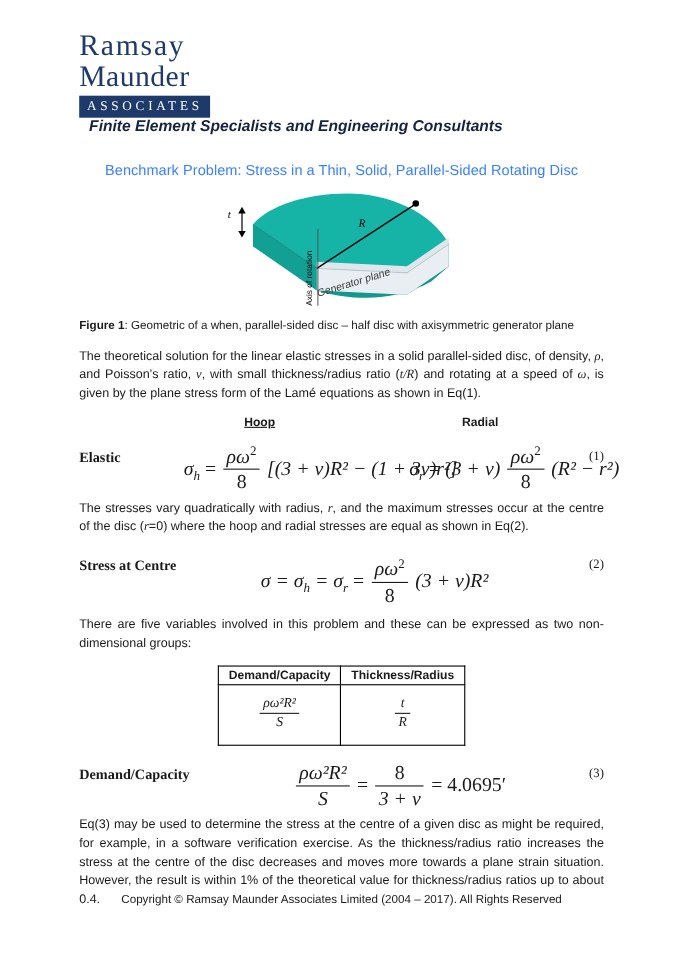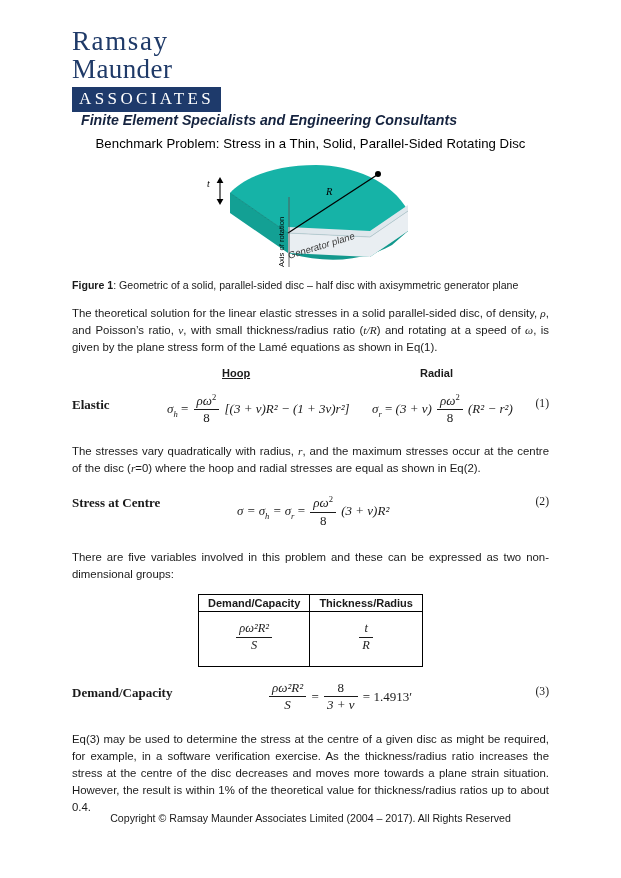--- a/index.html
+++ b/index.html
@@ -41,21 +41,21 @@
     white-space: nowrap;
   }
   .logo-word.second {
     letter-spacing: 0.4px;
     font-size: 27px;
   }
   .assoc-bar {
     background: #1e3a6b;
     color: #ffffff;
     font-family: "Liberation Serif", serif;
-    font-size: 17px;
+    font-size: 12px;
     letter-spacing: 3.4px;
     padding: 2px 7px 3px 7px;
     display: inline-block;
     margin-top: 4px;
     white-space: nowrap;
   }
   .tagline {
     display: inline-block;
     vertical-align: bottom;
     font-family: "Liberation Sans", sans-serif;
@@ -64,23 +64,23 @@
     font-size: 14.2px;
     color: #15233f;
     margin-left: 9px;
     padding-bottom: 2px;
     white-space: nowrap;
   }
 
   
   .doc-title {
     text-align: center;
-    color: #000000;
+    color: #3b82f6;
     font-size: 13.2px;
-    margin-top: 6px;
+    margin-top: 22px;
     margin-bottom: 6px;
     font-weight: normal;
     letter-spacing: 0.05px;
   }
 
   
   p.body {
     font-size: 11.4px;
     line-height: 1.48;
     margin: 0 0 11px 0;
@@ -133,21 +133,21 @@
   .eq-num {
     position: absolute;
     right: 0;
     top: 8px;
     font-family: "Liberation Serif", serif;
     font-size: 11.6px;
   }
   .eq-body {
     position: absolute;
     font-family: "Liberation Serif", serif;
-    font-size: 13px;
+    font-size: 18px;
     white-space: nowrap;
   }
 
   
   .frac {
     display: inline-block;
     vertical-align: middle;
     text-align: center;
     margin: 0 2px;
     position: relative;
@@ -249,21 +249,21 @@
       <circle cx="186" cy="17" r="3" fill="#000"></circle>
       <text x="134" y="38" font-family="Liberation Serif, serif" font-style="italic" font-size="10.5" fill="#000">R</text>
 
       <line x1="97" y1="40" x2="97" y2="110" stroke="#555" stroke-width="0.9"></line>
       <text x="92" y="110" font-family="Liberation Sans, sans-serif" font-size="7.6" fill="#000" transform="rotate(-90 92 110)">Axis of rotation</text>
 
       <text x="110" y="98" font-family="Liberation Sans, sans-serif" font-size="9.6" fill="#3a3a3a" transform="rotate(-17 110 98) skewX(-8)">Generator plane</text>
     </svg>
   </div>
 
-  <div class="fig-caption"><b>Figure 1</b><span>:  Geometric of a solid, parallel-sided disc – half disc with axisymmetric generator plane</span></div>
+  <div class="fig-caption"><b>Figure 1</b><span>:  Geometric of a when, parallel-sided disc – half disc with axisymmetric generator plane</span></div>
 
   <p class="body justify"><span>The theoretical solution for the linear elastic stresses in a solid parallel-sided disc, of density, </span><i class="math">ρ</i><span>, and Poisson’s ratio, </span><i class="math">v</i><span>, with small thickness/radius ratio (</span><i class="math">t/R</i><span>) and rotating at a speed of </span><i class="math">ω</i><span>, is given by the plane stress form of the Lamé equations as shown in Eq(1).</span></p>
 
   <div class="eq-head-row">
     <div class="eq-head hoop">Hoop</div>
     <div class="eq-head radial">Radial</div>
   </div>
 
   <div class="eq-row" style="min-height:40px;">
     <div class="eq-label">Elastic</div>
@@ -343,21 +343,21 @@
       <span class="frac">
         <span class="num it">ρω²R²</span>
         <span class="den it">S</span>
       </span>
       <span>=</span>
       <span class="frac">
         <span class="num">8</span>
         <span class="den it">3 + v</span>
       </span>
       <span>=</span>
-      <span>1.4913′</span>
+      <span>4.0695′</span>
     </div>
     <div class="eq-num">(3)</div>
   </div>
 
   <p class="body justify" style="margin-top:18px;">Eq(3) may be used to determine the stress at the centre of a given disc as might be required, for example, in a software verification exercise.  As the thickness/radius ratio increases the stress at the centre of the disc decreases and moves more towards a plane strain situation.  However, the result is within 1% of the theoretical value for thickness/radius ratios up to about 0.4.</p>
 
   <div class="footer">Copyright © Ramsay Maunder Associates Limited (2004 – 2017).  All Rights Reserved</div>
 
 </div>
 

